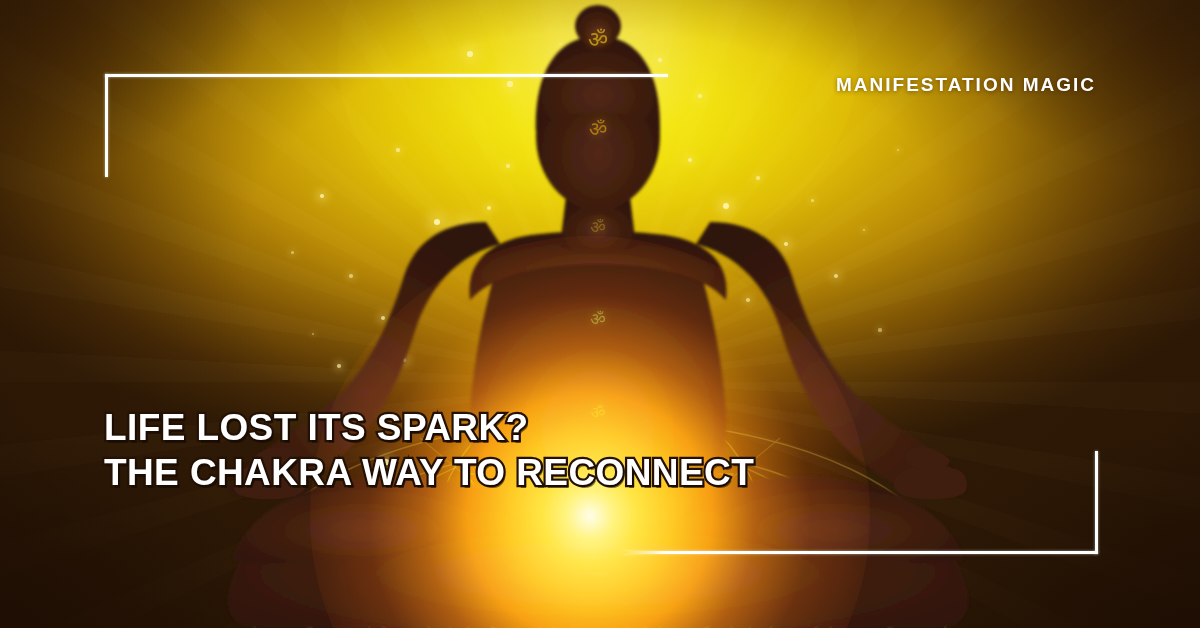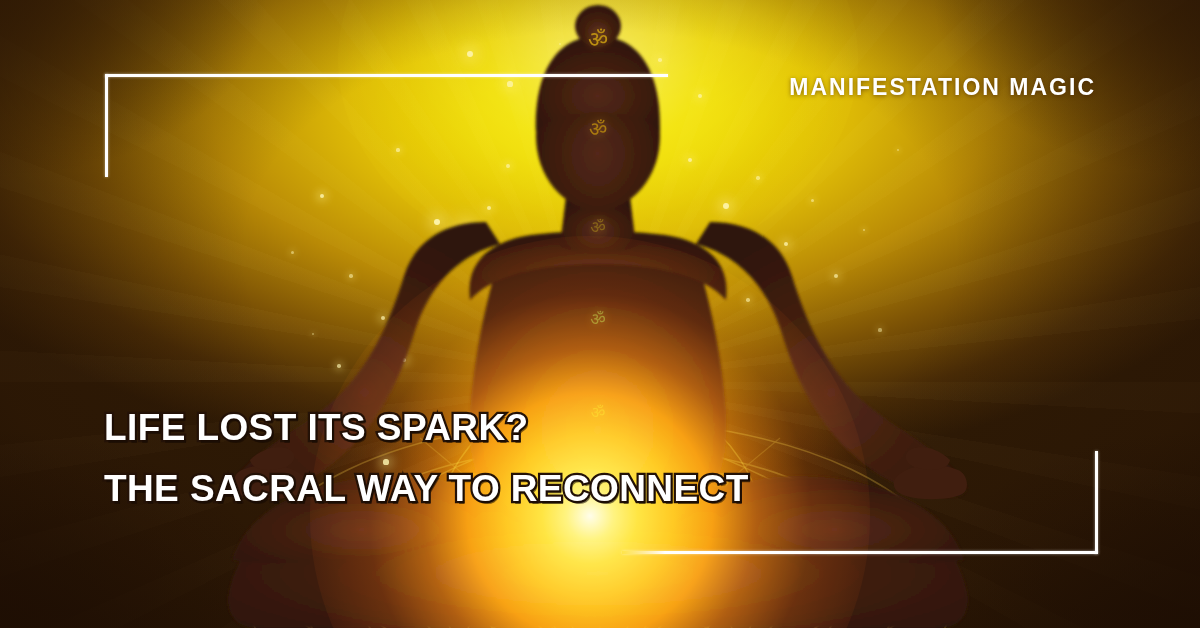--- a/index.html
+++ b/index.html
@@ -85,30 +85,30 @@
   .bracket-tl-h{left:105px;top:74px;width:563px;height:3px;}
   .bracket-tl-v{left:105px;top:74px;width:3px;height:103px;}
   .bracket-br-h{left:622px;top:551px;width:476px;height:3px;
       background:linear-gradient(90deg, rgba(255,255,255,0) 0%, #fff 9%, #fff 100%);}
   .bracket-br-v{left:1095px;top:451px;width:3px;height:103px;}
 
   
   .brand{
     position:absolute;right:104px;top:74px;
     color:#ffffff;
-    font-size:23px;font-weight:700;letter-spacing:2.0px;
+    font-size:19px;font-weight:700;letter-spacing:2.0px;
     text-shadow:0 1px 4px rgba(60,26,0,.55);
     white-space:nowrap;
     font-family:"Liberation Sans", sans-serif;
     padding-left:34px;
   }
 
   .headline{
     position:absolute;left:104px;top:405px;
-    display:flex;flex-direction:column;gap:16px;
+    display:flex;flex-direction:column;gap:0;
     font-weight:700;font-style:normal;justify-content:space-between;
   }
   .hl{
     color:#ffffff;
     font-size:36px;
     line-height:45px;
     font-weight:700;
     letter-spacing:.4px;
     white-space:nowrap;
     font-family:"Liberation Sans", sans-serif;
@@ -278,16 +278,16 @@
 
   <div class="bracket bracket-tl-h"></div>
   <div class="bracket bracket-tl-v"></div>
   <div class="bracket bracket-br-h"></div>
   <div class="bracket bracket-br-v"></div>
 
   <div class="brand">MANIFESTATION MAGIC</div>
 
   <div class="headline">
     <div class="hl l1">LIFE LOST ITS SPARK?</div>
-    <div class="hl l2">THE SACRAL WAY TO RECONNECT</div>
+    <div class="hl l2">THE CHAKRA WAY TO RECONNECT</div>
   </div>
 
 </div>
 
 </body></html>

